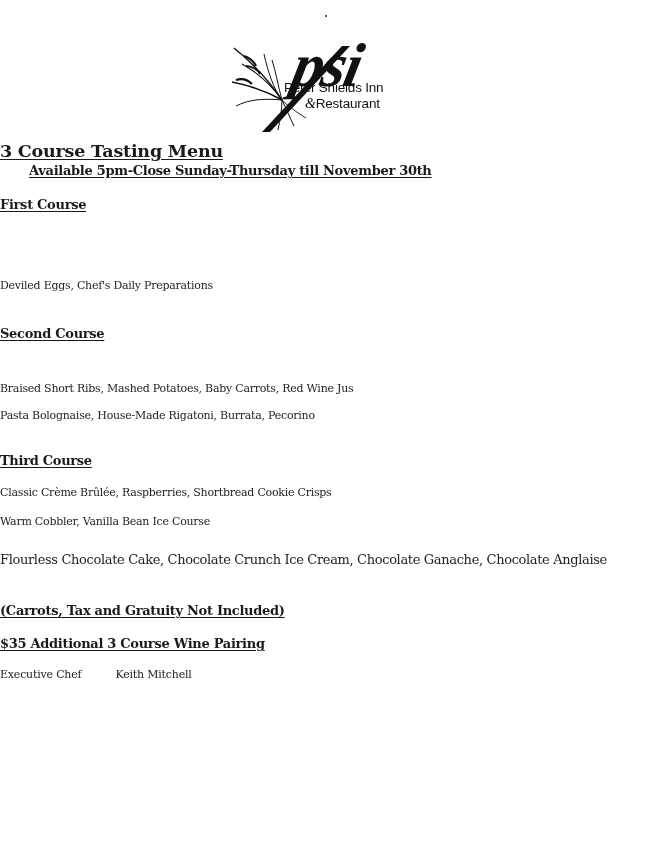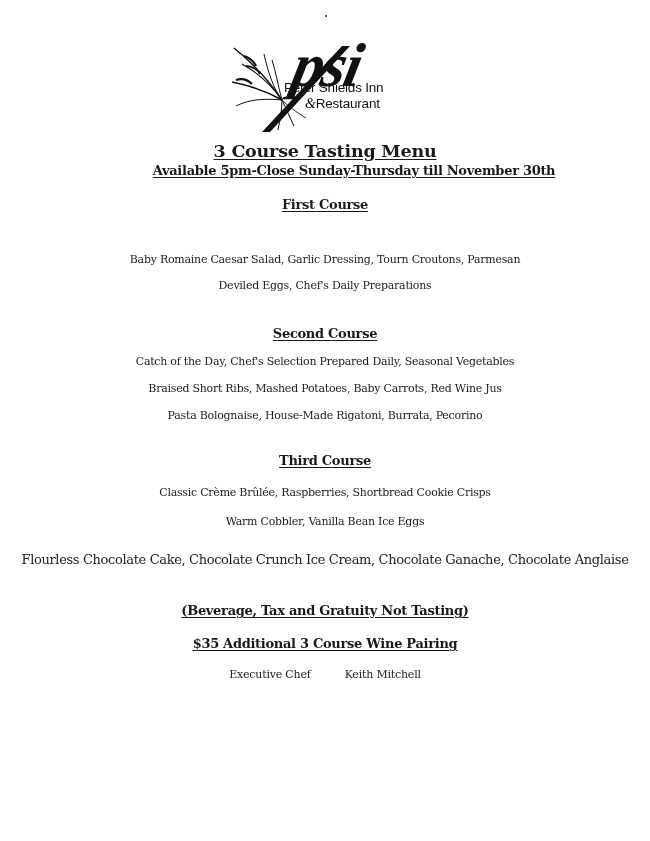--- a/index.html
+++ b/index.html
@@ -70,21 +70,21 @@
     }
     .logo-amp {
       font-family: "Liberation Serif", serif;
       font-style: italic;
       font-size: 14px;
     }
     .line {
       position: absolute;
       left: 0;
       width: 650px;
-      text-align: center;
+      text-align: left;
       white-space: nowrap;
     }
     .title {
       top: 141px;
       font-size: 17.5px;
       font-weight: bold;
       text-decoration: underline;
       text-underline-offset: 2px;
       letter-spacing: -0.2px;
     }
@@ -150,31 +150,29 @@
     </svg>
     <div class="logo-mark">psi</div>
     <div class="logo-name">Peter Shields Inn</div>
     <div class="logo-sub"><span class="logo-amp">&amp;</span><span>Restaurant</span></div>
   </div>
 
   <div class="line title">3 Course Tasting Menu</div>
   <div class="line subtitle">Available 5pm-Close Sunday-Thursday till November 30th</div>
 
   <div class="line course-heading" style="top:197px">First Course</div>
-  <div class="line item" style="top:253px">Baby Romaine Caesar Salad, Garlic Dressing, Tourn Croutons, Parmesan</div>
   <div class="line item" style="top:279px">Deviled Eggs, Chef's Daily Preparations</div>
 
   <div class="line course-heading" style="top:326px">Second Course</div>
-  <div class="line item" style="top:355px">Catch of the Day, Chef's Selection Prepared Daily, Seasonal Vegetables</div>
   <div class="line item" style="top:382px">Braised Short Ribs, Mashed Potatoes, Baby Carrots, Red Wine Jus</div>
   <div class="line item" style="top:409px">Pasta Bolognaise, House-Made Rigatoni, Burrata, Pecorino</div>
 
   <div class="line course-heading" style="top:453px">Third Course</div>
   <div class="line item" style="top:486px">Classic Crème Brûlée, Raspberries, Shortbread Cookie Crisps</div>
-  <div class="line item" style="top:515px">Warm Cobbler, Vanilla Bean Ice Eggs</div>
+  <div class="line item" style="top:515px">Warm Cobbler, Vanilla Bean Ice Course</div>
   <div class="line item" style="top:552px; font-size:13px; letter-spacing:-0.35px">Flourless Chocolate Cake, Chocolate Crunch Ice Cream, Chocolate Ganache, Chocolate Anglaise</div>
 
-  <div class="line price" style="top:603px">(Beverage, Tax and Gratuity Not Tasting)</div>
+  <div class="line price" style="top:603px">(Carrots, Tax and Gratuity Not Included)</div>
   <div class="line price" style="top:636px">$35 Additional 3 Course Wine Pairing</div>
 
   <div class="line chef" style="top:668px"><span>Executive Chef</span><span class="gap"></span><span>Keith Mitchell</span></div>
 
 </div>
 
 </body></html>

